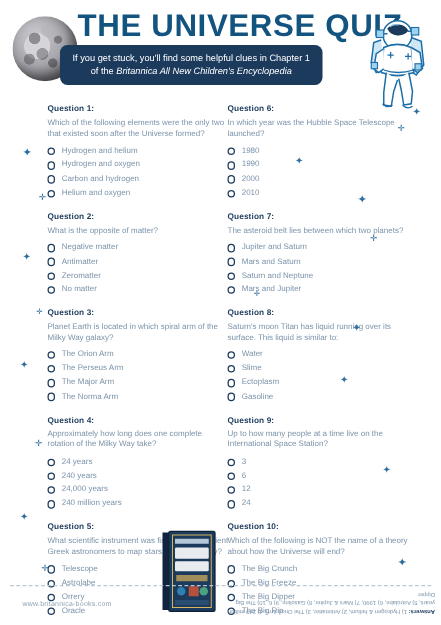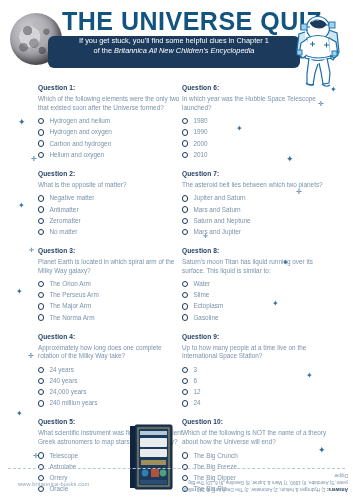--- a/index.html
+++ b/index.html
@@ -26,23 +26,23 @@
       radial-gradient(circle at 38% 46%, #d5d5d9 0 24%, rgba(0,0,0,0) 25%),
       radial-gradient(circle at 36% 30%, #c9c9ce 0%, #a6a6ac 48%, #6f6f75 78%, #3a3a3f 100%);
     box-shadow:inset -4px -4px 9px rgba(0,0,0,.45);
   }
   .title{
     position:absolute;left:62px;top:6px;width:230px;text-align:center;
     font-size:25px;font-weight:bold;letter-spacing:.5px;color:#12537f;
     line-height:30px;white-space:nowrap;
   }
   .banner{
-    position:absolute;left:48px;top:36px;width:252px;height:32px;border-radius:6px;
+    position:absolute;left:48px;top:36px;width:210px;height:32px;border-radius:6px;
     background:#1b3a5c;
-    display:flex;flex-direction:column;align-items:center;
+    display:flex;flex-direction:column;align-items:center;justify-content:center;
   }
   .banner-line{
     color:#ffffff;font-size:7.4px;line-height:10px;white-space:nowrap;text-align:center;
   }
   .banner-line em{}
 
   
   .astro{position:absolute;right:6px;top:6px;width:62px;height:86px;}
 
   

